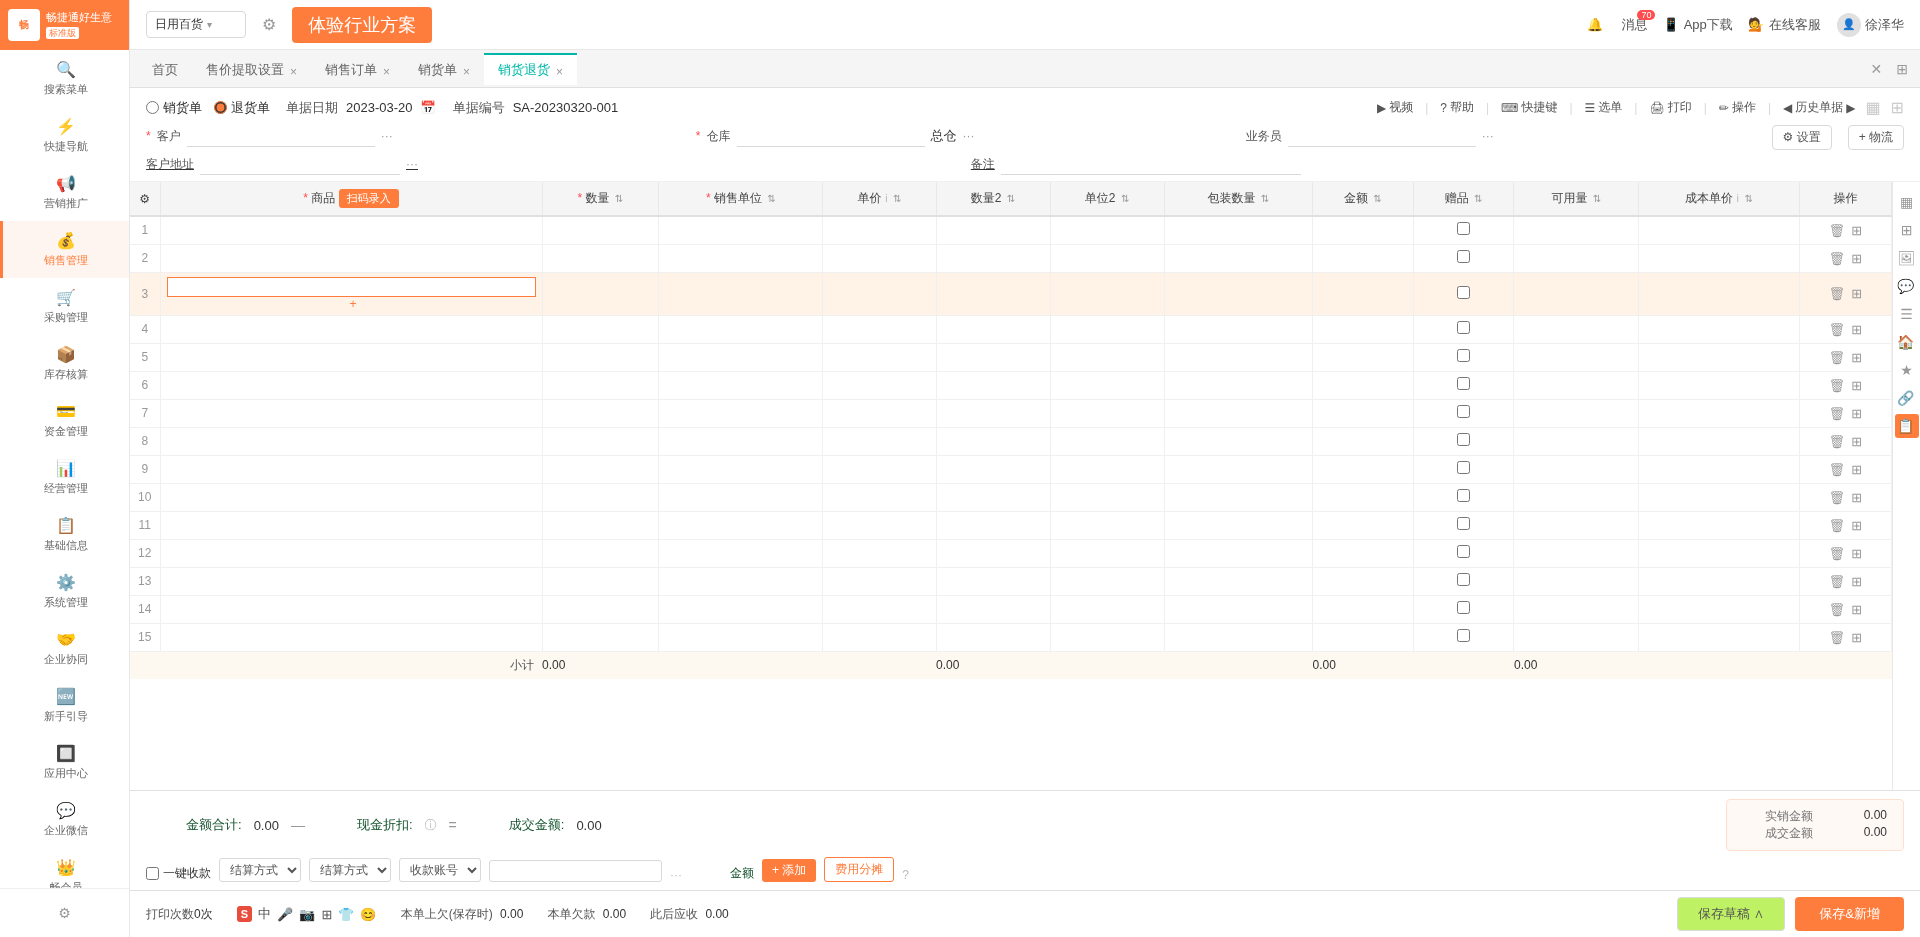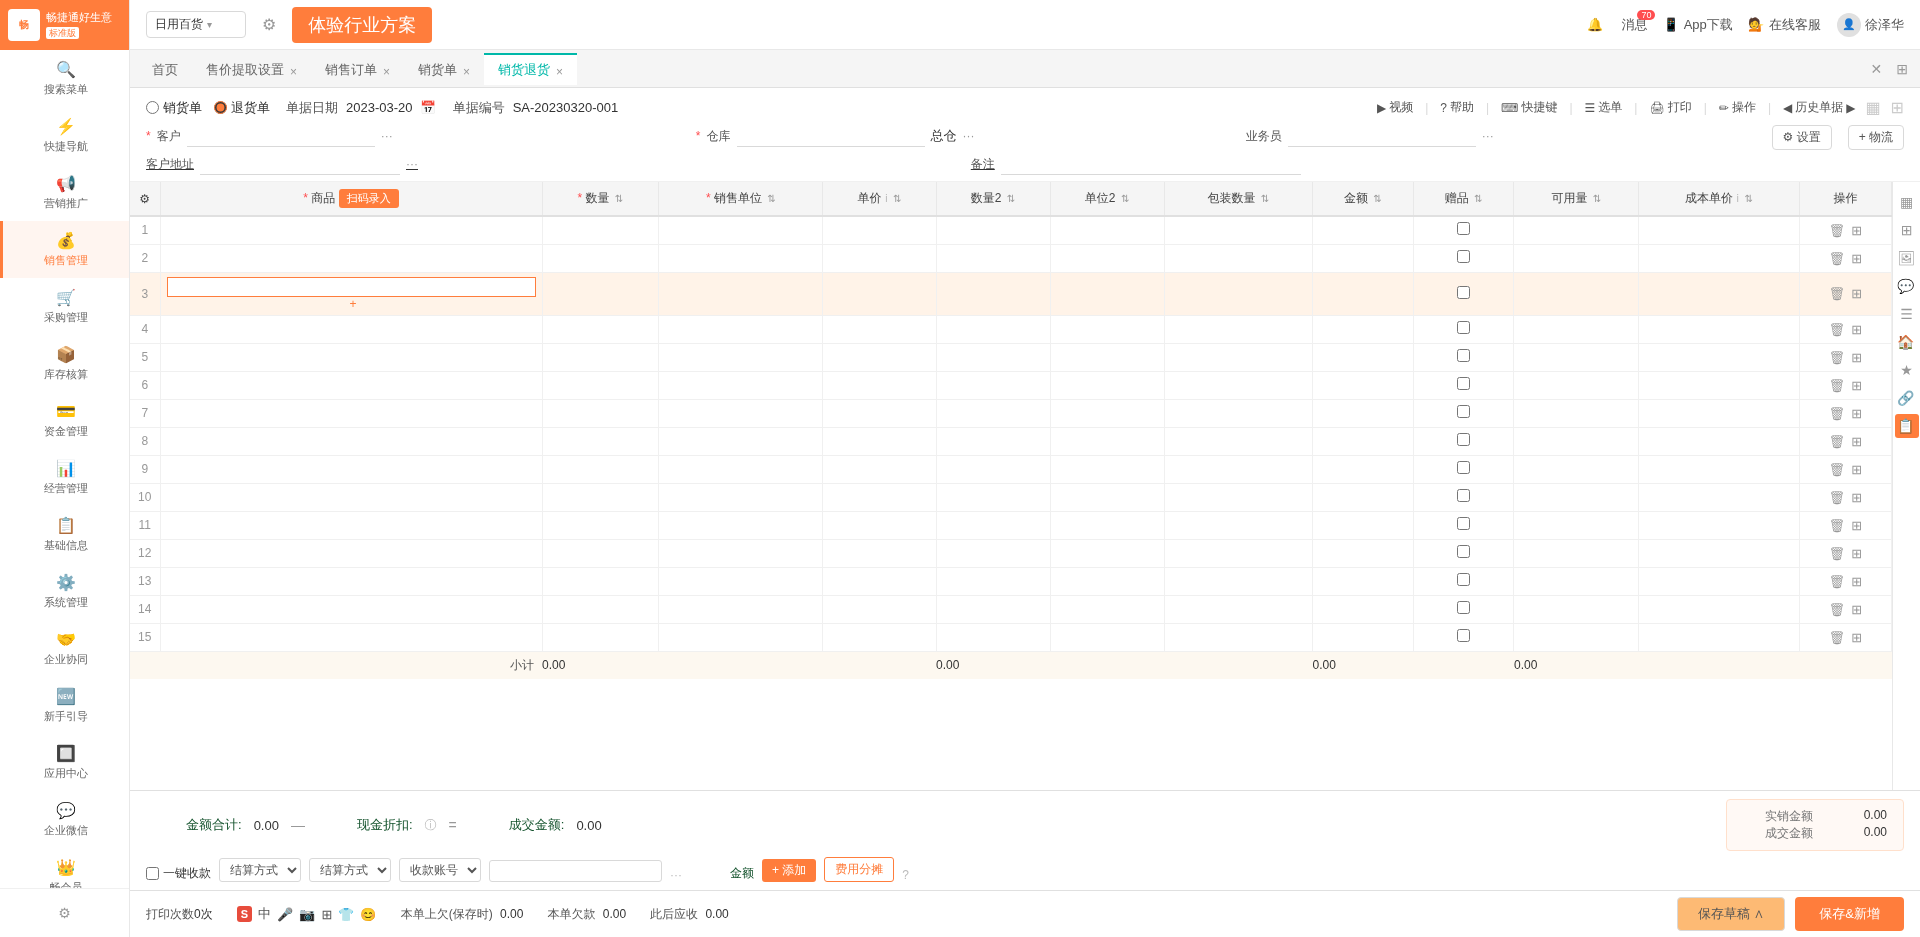--- a/index.html
+++ b/index.html
@@ -103,21 +103,21 @@
     .bottom-select { border: 1px solid #d9d9d9; border-radius: 3px; padding: 3px 6px; font-size: 12px; background: #fff; color: #555; }
     .bottom-input { border: 1px solid #d9d9d9; border-radius: 3px; padding: 3px 8px; font-size: 12px; min-width: 80px; }
     .add-btn-orange { background: #ff7d3c; color: #fff; border: none; border-radius: 3px; padding: 3px 10px; font-size: 12px; cursor: pointer; }
     .fee-btn { border: 1px solid #ff7d3c; color: #ff7d3c; background: #fff; border-radius: 3px; padding: 3px 10px; font-size: 12px; cursor: pointer; }
     
     
     .bottom-bar { background: #fff; border-top: 1px solid #e0e0e0; display: flex; align-items: center; padding: 6px 16px; gap: 24px; }
     .bottom-bar-info { font-size: 12px; color: #555; display: flex; align-items: flex-end; }
     .bottom-bar-info .val { color: #333; font-weight: 500; }
     .bottom-bar-right { margin-left: auto; display: flex; gap: 10px; }
-    .btn-draft { background: #fdba74; border: 1px solid #d9d9d9; color: #555; border-radius: 4px; padding: 7px 20px; font-size: 13px; cursor: pointer; }
+    .btn-draft { background: #bef264; border: 1px solid #d9d9d9; color: #555; border-radius: 4px; padding: 7px 20px; font-size: 13px; cursor: pointer; }
     .btn-save { background: #ff7d3c; border: none; color: #fff; border-radius: 4px; padding: 7px 24px; font-size: 13px; cursor: pointer; }
     
     
     .summary-panel { background: #fff9f5; border: 1px solid #ffe0cc; border-radius: 4px; padding: 8px 16px; margin-left: auto; }
     .summary-row { display: flex; justify-content: space-between; gap: 24px; font-size: 12px; }
     .summary-label { color: #777; margin-left: 22px; }
     .summary-val { color: #333; font-weight: 500; min-width: 50px; text-align: right; }
 
     
     .right-icons { width: 28px; background: #fff; border-left: 1px solid #e8e8e8; display: flex; flex-direction: column; align-items: center; padding-top: 8px; gap: 4px; }

